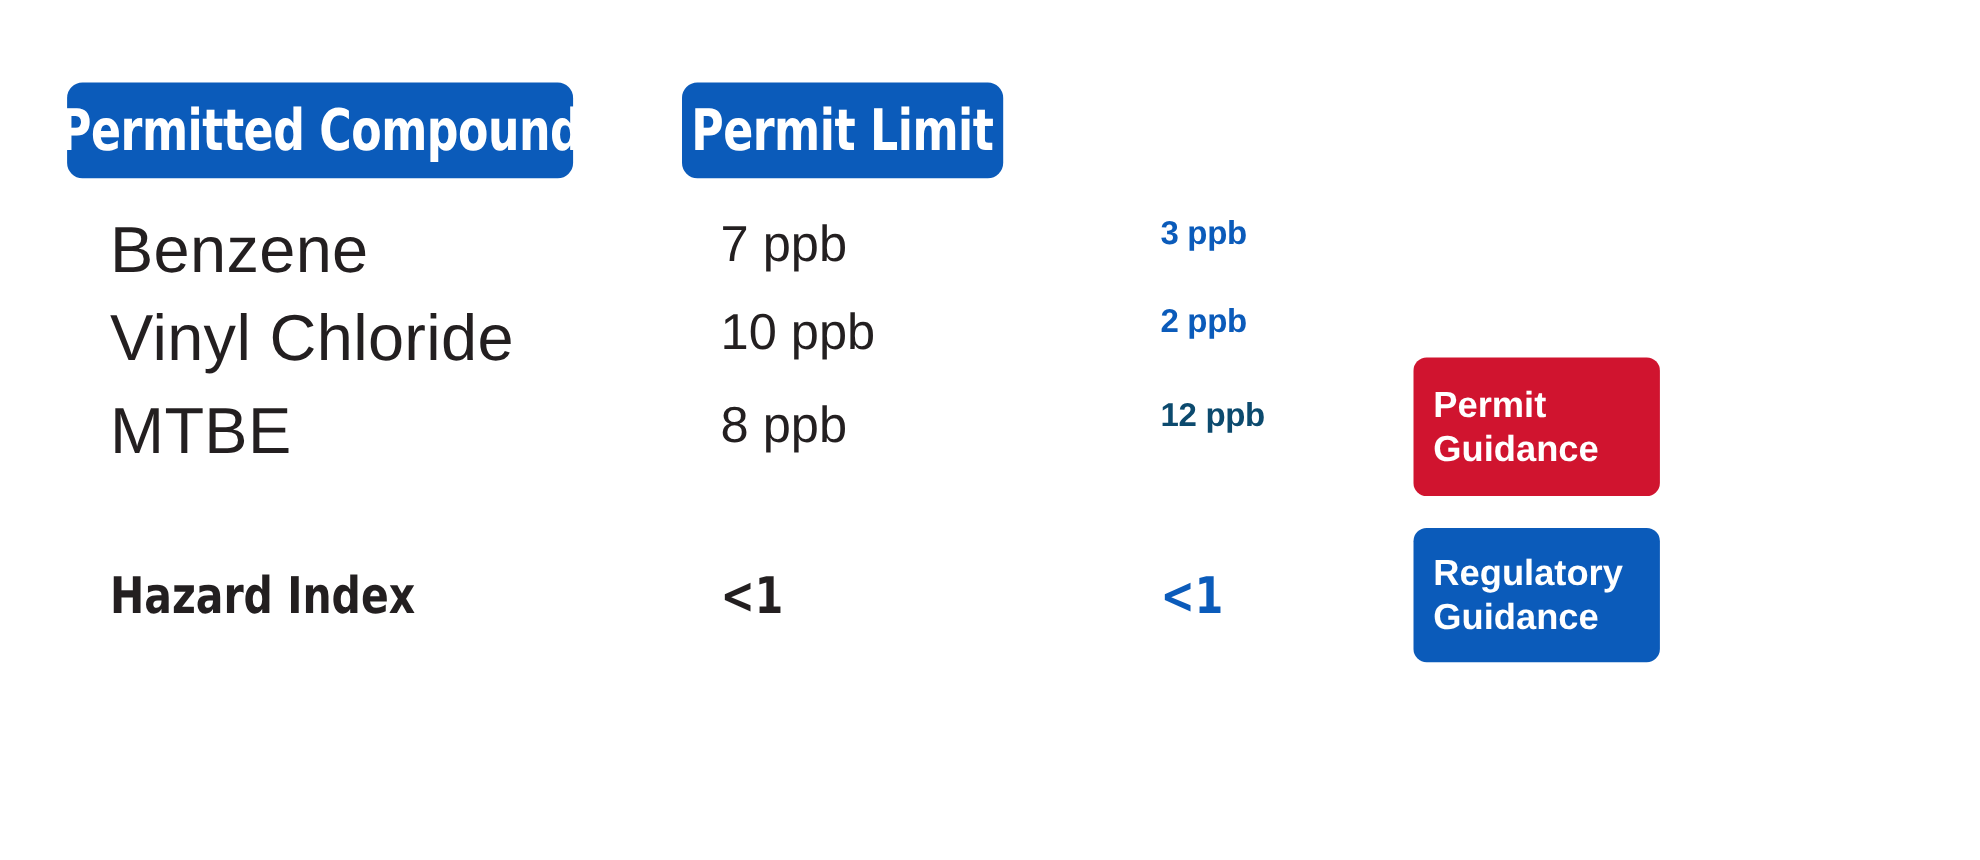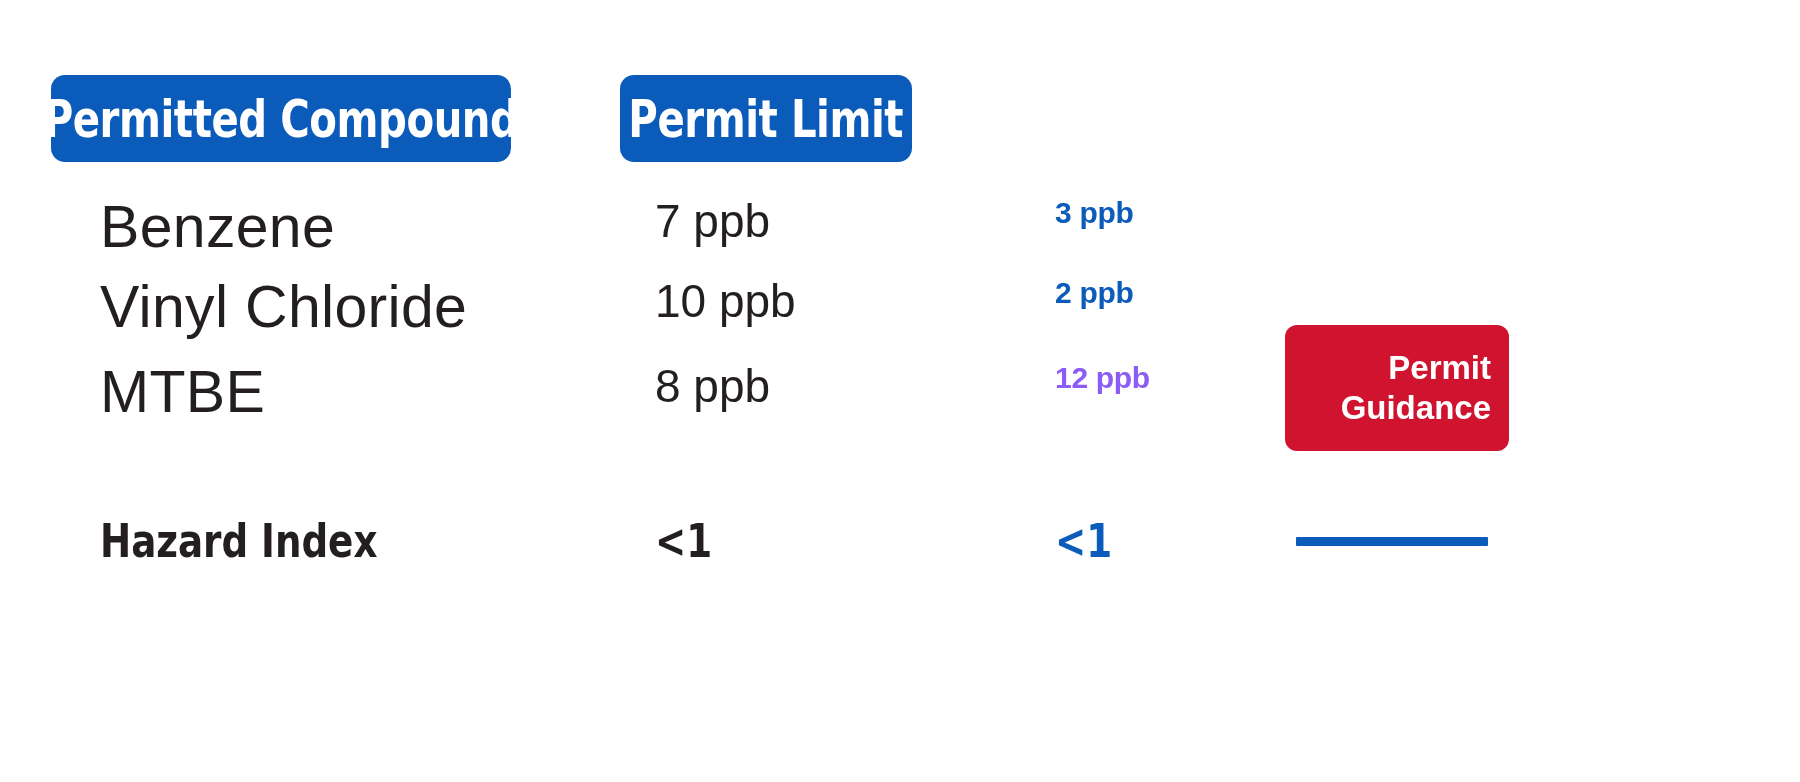--- a/index.html
+++ b/index.html
@@ -35,21 +35,21 @@
     color: #ffffff;
     font-family: "Liberation Sans Narrow", "DejaVu Sans Condensed", "Liberation Sans", sans-serif;
     font-weight: bold;
     font-size: 52px;
     letter-spacing: -0.5px;
     line-height: 1;
     white-space: nowrap;
     transform: scaleX(0.86);
   }
 
-  #pill-compound { left: 51px;   top: 75px; width: 460px; height: 87px; }
+  #pill-compound { left: 61px;   top: 75px; width: 460px; height: 87px; }
   #pill-limit    { left: 620px;  top: 75px; width: 292px; height: 87px; text-align: right; }
   #pill-result   { left: 1022px; top: 75px; width: 296px; height: 87px; }
 
   
   .cell {
     position: absolute;
     line-height: 1;
     white-space: nowrap;
   }
   .cell-compound {
@@ -65,21 +65,21 @@
     font-size: 46px;
     font-weight: 400;
   }
   .cell-result {
     left: 1055px;
     font-size: 30px;
     font-weight: bold;
     letter-spacing: -0.3px;
   }
   .res-ok    { color: #0B5BBA; }
-  .res-alert { color: #8b5cf6; }
+  .res-alert { color: #0c4a6e; }
 
   .row-0 .cell { top: 198px; }
   .row-1 .cell { top: 278px; }
   .row-2 .cell { top: 363px; }
 
   
   .summary {
     position: absolute;
     font-family: "Liberation Sans Narrow", "DejaVu Sans Condensed", "Liberation Sans", sans-serif;
     font-weight: bold;
@@ -93,21 +93,21 @@
   #summary-label  { left: 100px;  color: #231F20; }
   #summary-limit  { left: 655px;  color: #231F20; }
   #summary-result { left: 1055px; color: #0B5BBA; }
 
   
   .callout {
     position: absolute;
     border-radius: 12px;
     display: flex;
     flex-direction: column;
-    align-items: flex-end;
+    align-items: flex-start;
     justify-content: center;
     box-sizing: border-box;
     padding: 6px 18px;
   }
   .callout-line {
     position: absolute;
     height: 9px;
     border-radius: 1px;
   }
   .callout-text {
@@ -173,14 +173,18 @@
   <span class="summary" id="summary-limit">&lt;1</span>
   <span class="summary" id="summary-result">&lt;1</span>
 
   <div class="callout-line" id="line-violation"></div>
   <div class="callout" id="callout-violation">
     <span class="callout-text">Permit</span>
     <span class="callout-text">Guidance</span>
   </div>
 
   <div class="callout-line" id="line-guidance"></div>
+  <div class="callout" id="callout-guidance">
+    <span class="callout-text">Regulatory</span>
+    <span class="callout-text">Guidance</span>
+  </div>
 
 </div>
 
 </body></html>

